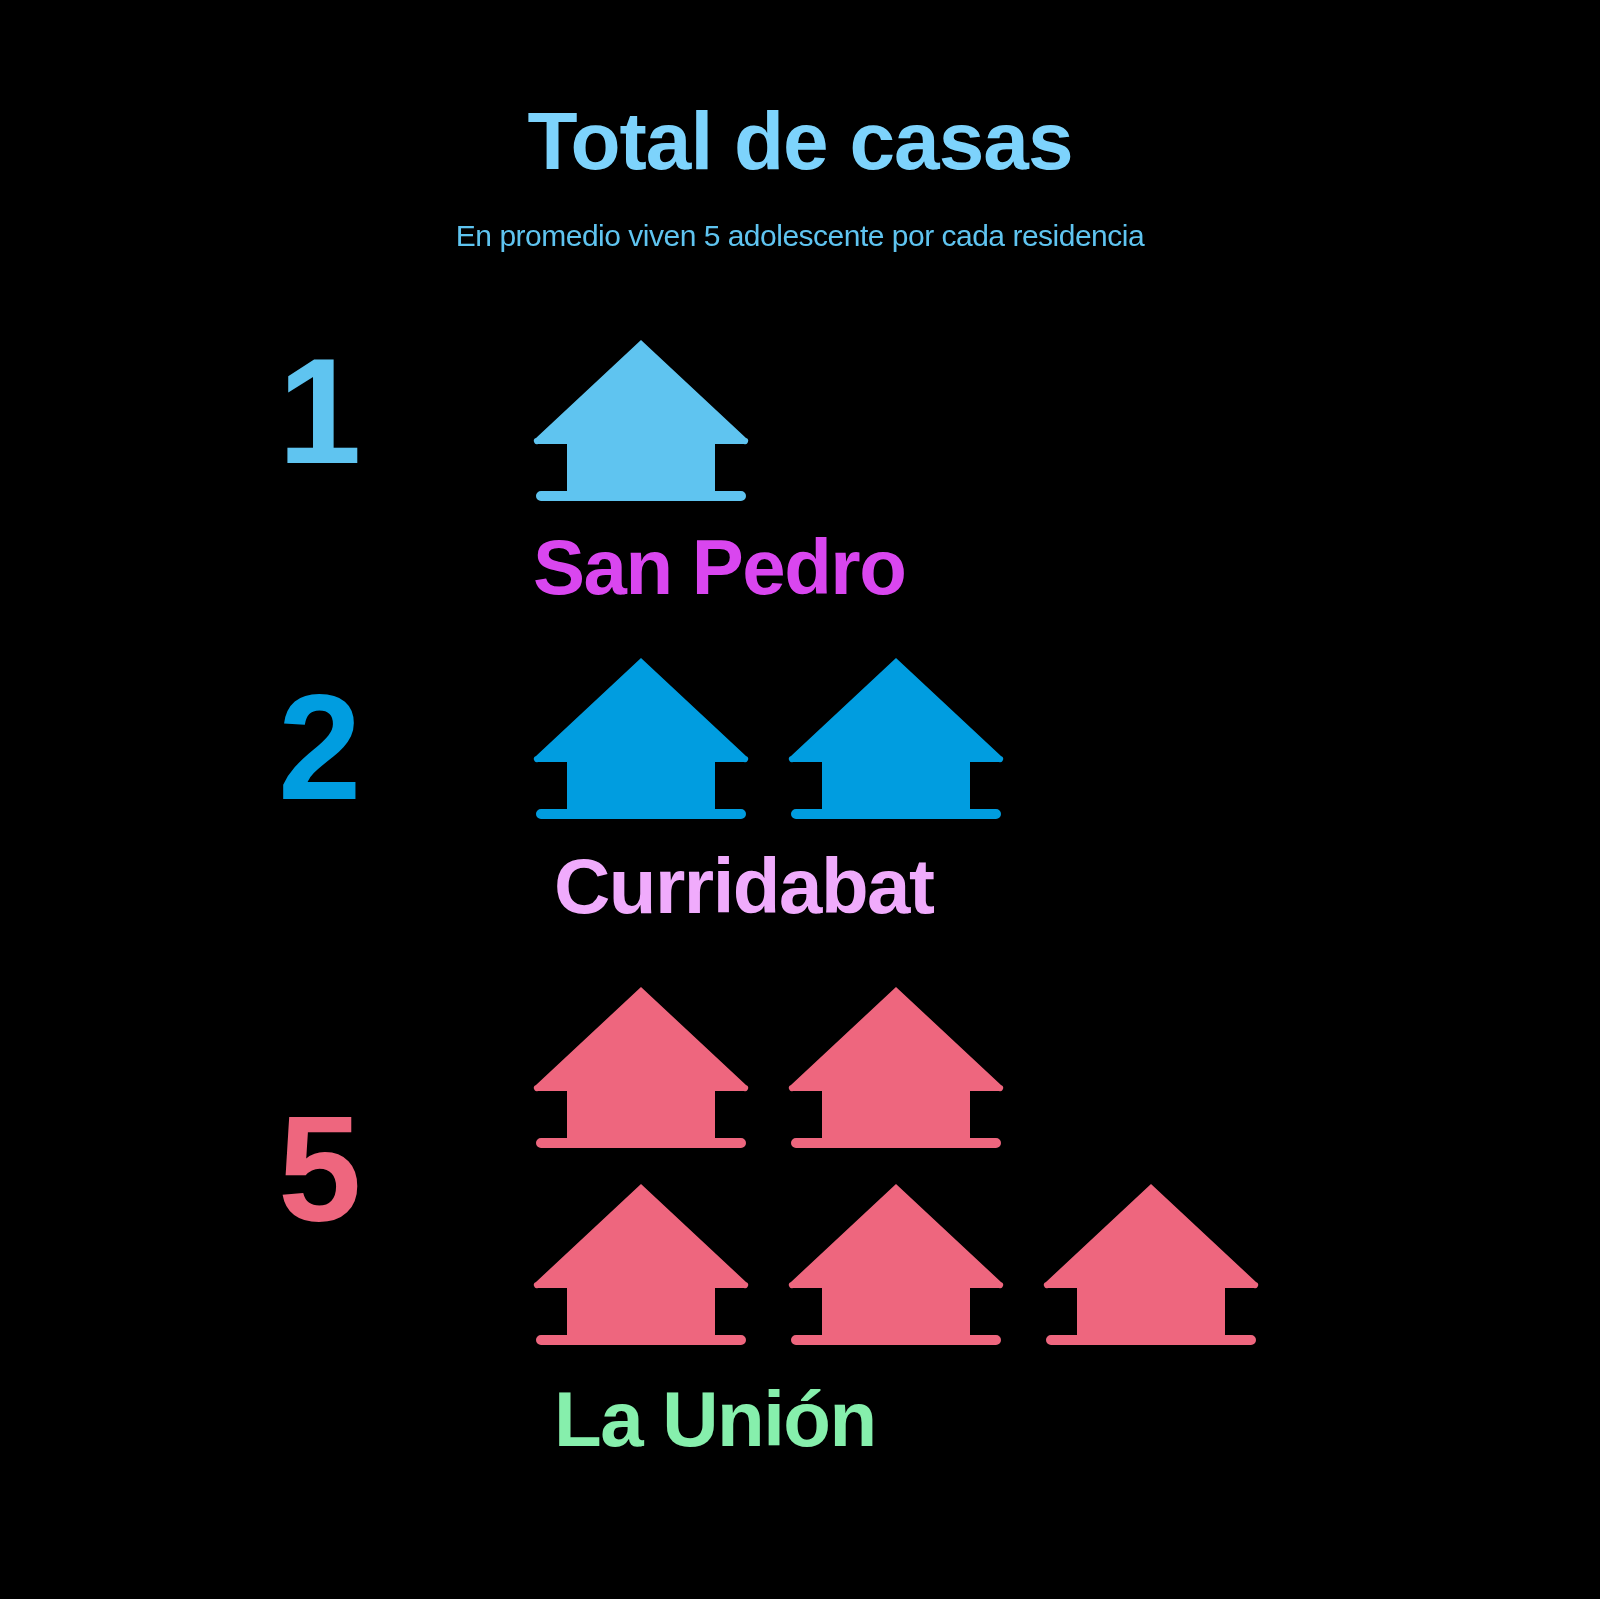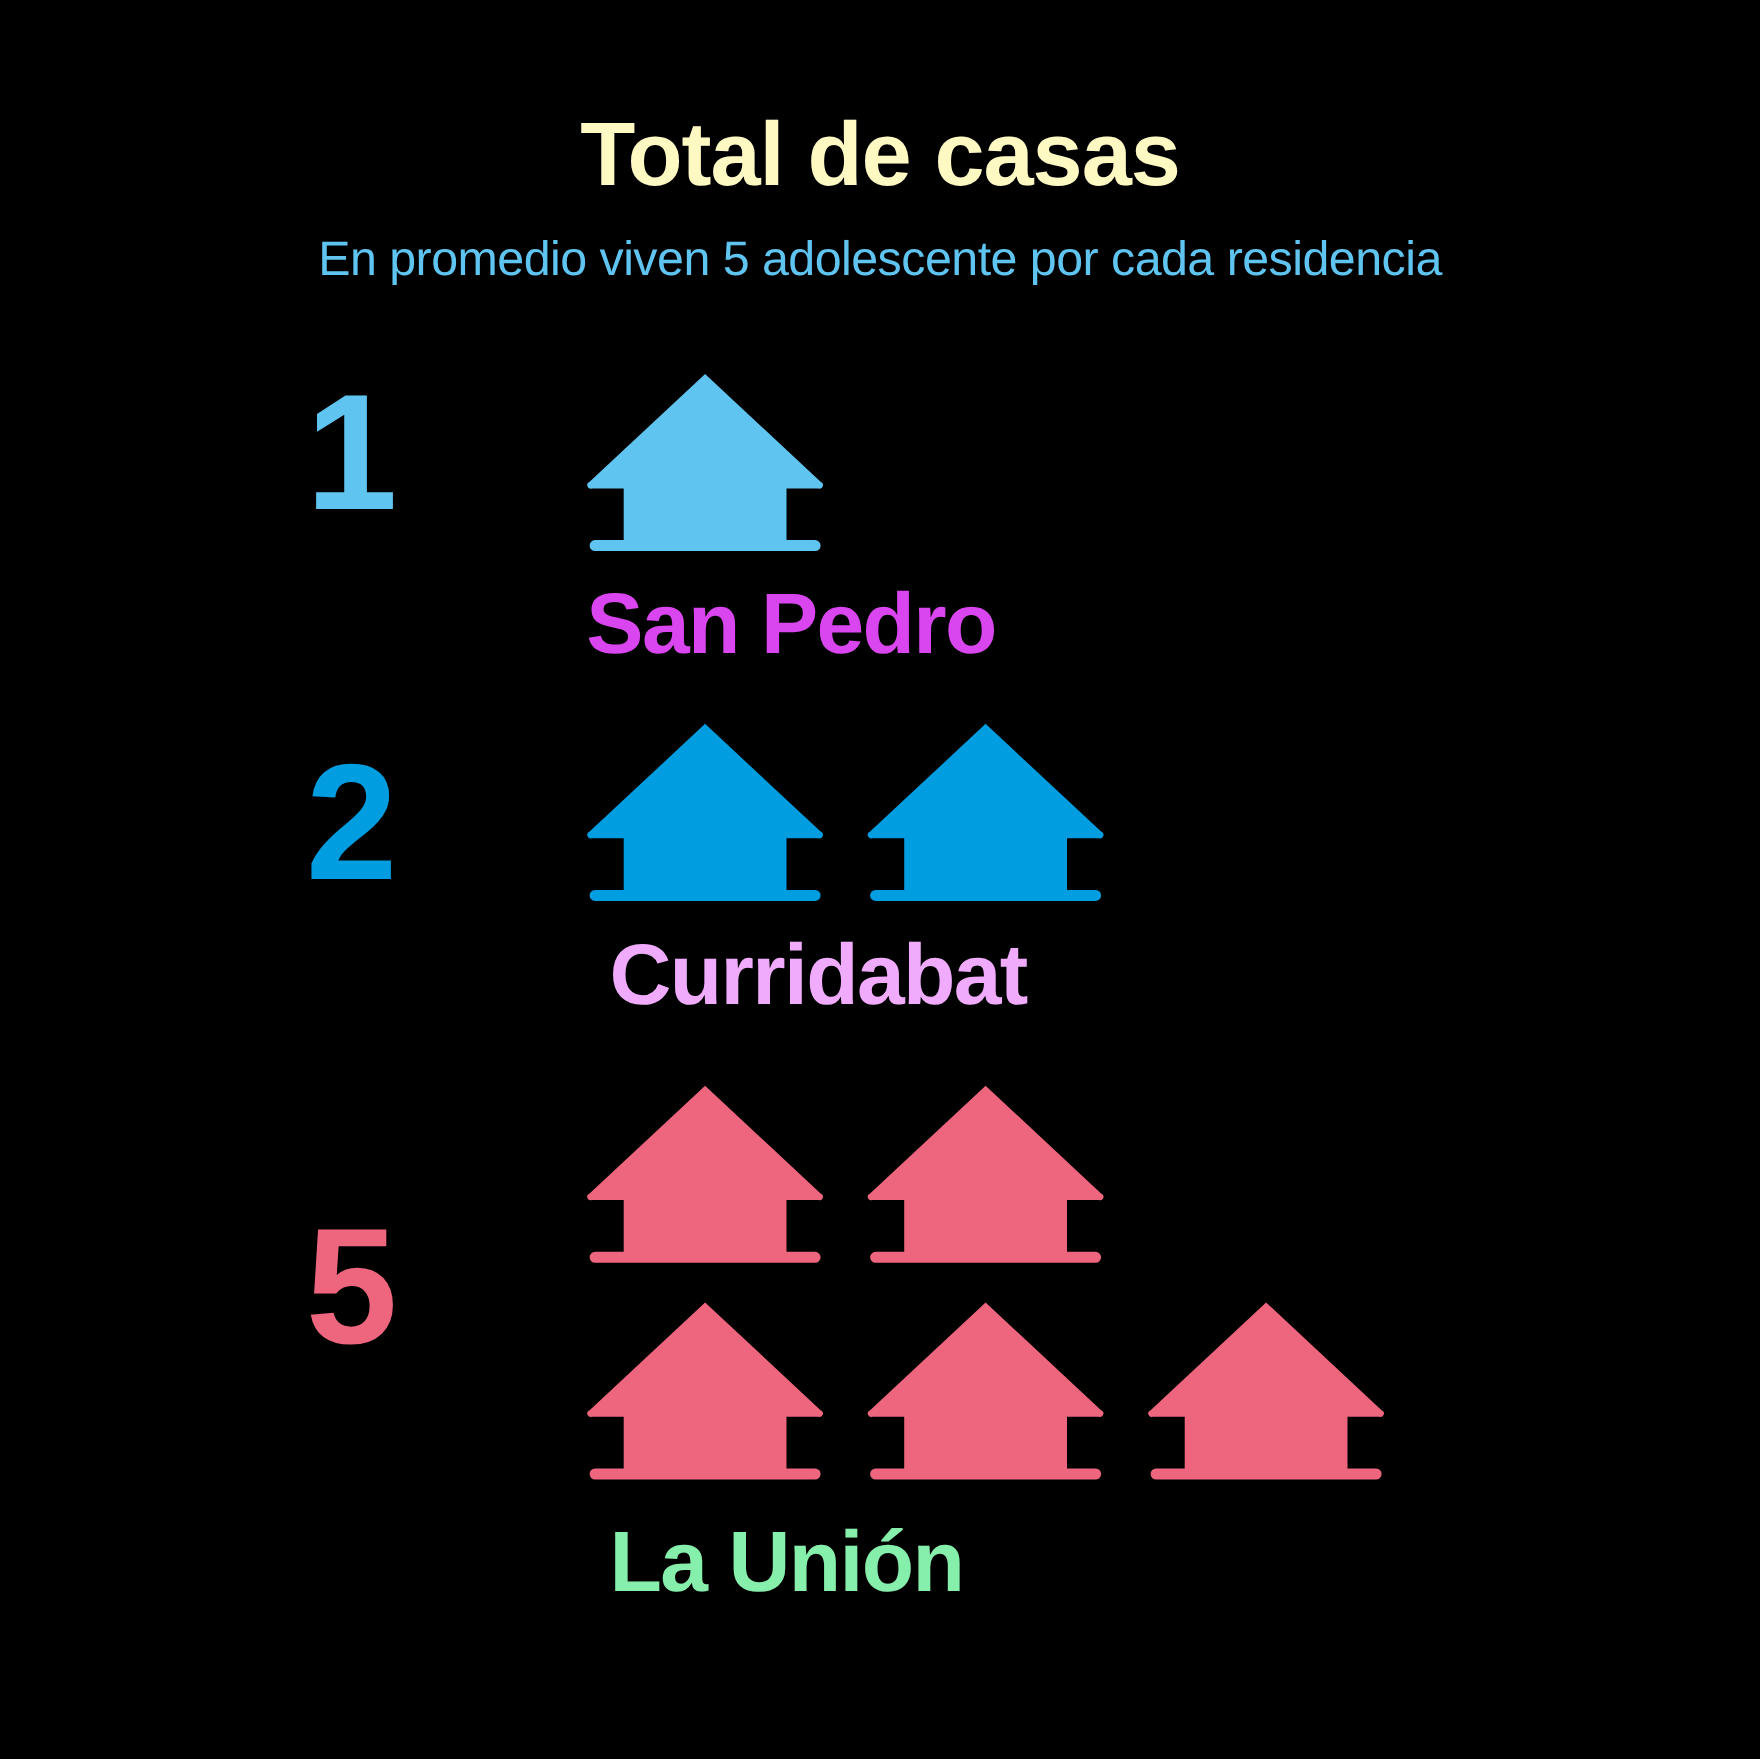--- a/index.html
+++ b/index.html
@@ -28,30 +28,30 @@
   #chart-title {
     position: absolute;
     left: 0;
     top: 96px;
     width: 1600px;
     text-align: center;
     font-size: 82px;
     font-weight: bold;
     line-height: 90px;
     letter-spacing: -1px;
-    color: #fef9c3;
+    color: #7dd3fc;
     white-space: nowrap;
   }
   #chart-subtitle {
     position: absolute;
     left: 0;
     top: 208px;
     width: 1600px;
     text-align: center;
-    font-size: 44px;
+    font-size: 30px;
     font-weight: normal;
     line-height: 56px;
     letter-spacing: -0.5px;
     color: #5FC4F0;
     white-space: nowrap;
   }
 
   
   .row {
     position: absolute;

